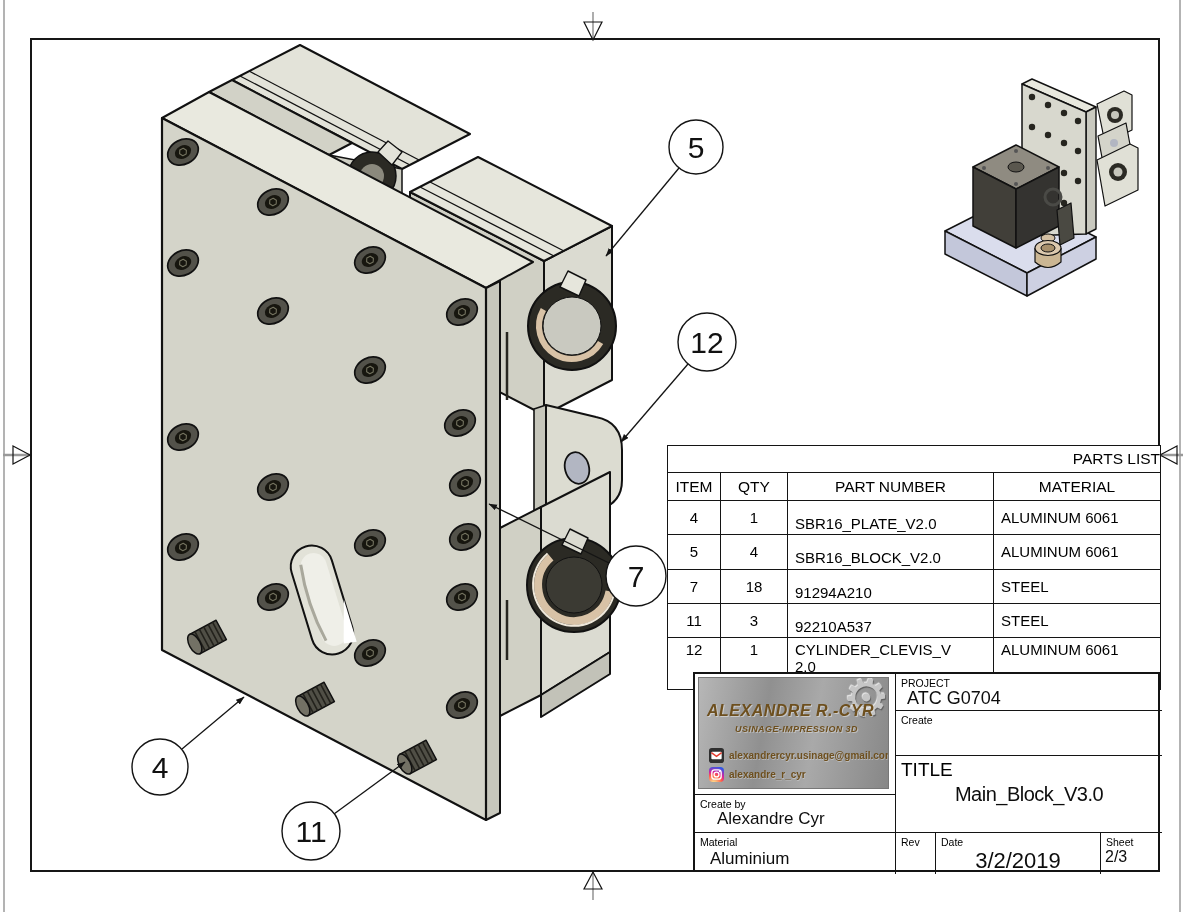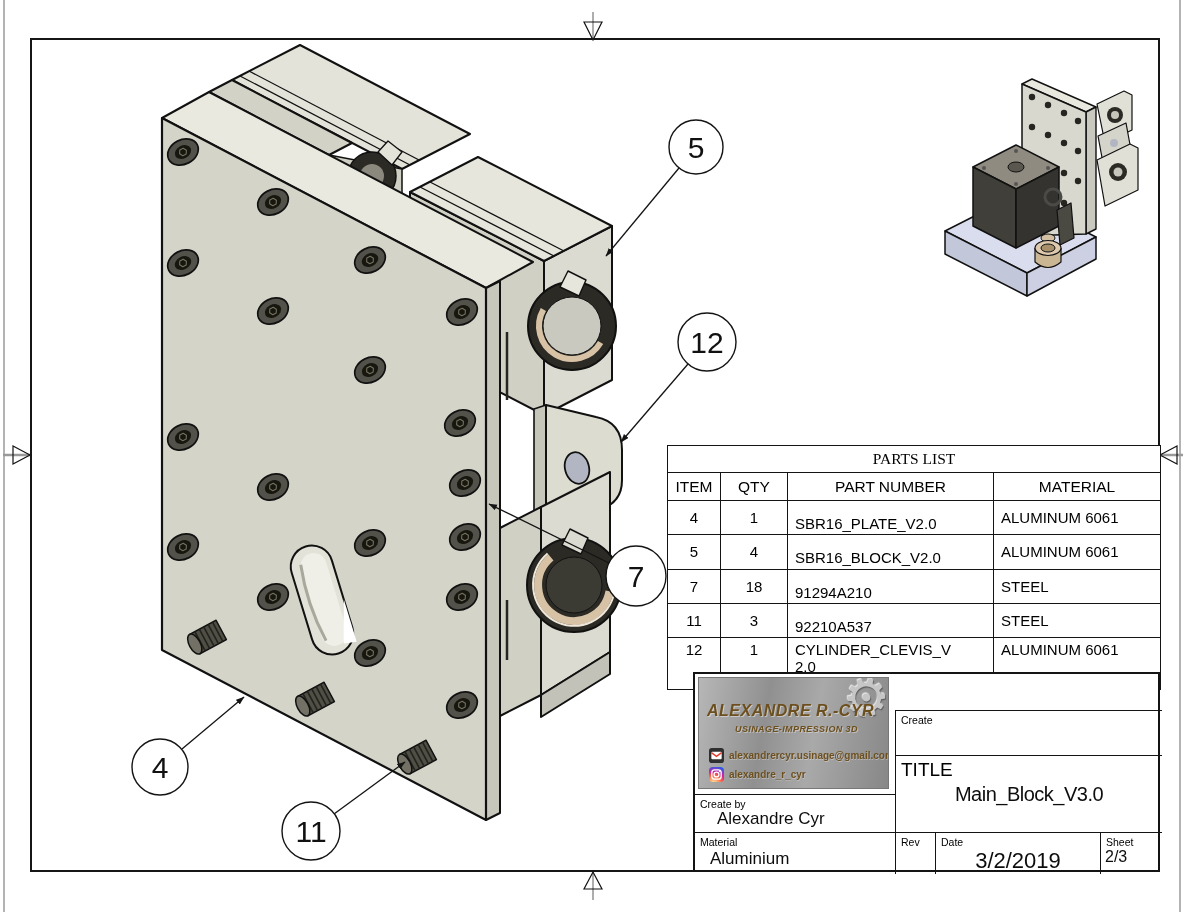--- a/index.html
+++ b/index.html
@@ -10,21 +10,21 @@
   .page-edge.right{left:1179px;}
   .frame{position:absolute;left:30px;top:38px;width:1130px;height:834px;
          border:2px solid #161616;box-sizing:border-box;}
   svg.art{position:absolute;left:0;top:0;width:1185px;height:912px;}
 
   
   table.parts{position:absolute;left:667px;top:445px;width:493px;border-collapse:collapse;
               table-layout:fixed;background:#fff;font-size:15px;line-height:1.15;}
   table.parts th,table.parts td{border:1.6px solid #141414;padding:0;box-sizing:border-box;
               font-weight:normal;color:#000;overflow:hidden;}
-  table.parts .cap{height:27px;text-align:center;font-size:15.5px;font-family:Liberation Serif, serif;}
+  table.parts .cap{height:27px;text-align:right;font-size:15.5px;}
   table.parts .hdr td{height:28px;text-align:center;font-size:15.5px;}
   table.parts td.ct{text-align:center;}
   table.parts td.pn{text-align:left;padding:14px 30px 2px 7px;word-break:break-all;}
   table.parts td.mt{text-align:left;padding:2px 2px 2px 7px;}
   table.parts tr.r{height:30px;}
   table.parts tr.rlast{height:52px;}
   table.parts tr.rlast td{vertical-align:top;padding-top:3px;}
 
   
   .tblock{position:absolute;left:693px;top:672px;width:467px;height:200px;
@@ -356,20 +356,24 @@
     <div class="tb-cell bt" style="left:0;top:120px;width:200px;height:38px;">
       <div class="lbl">Create by</div>
       <div class="val-createby">Alexandre Cyr</div>
     </div>
 
     <div class="tb-cell bt" style="left:0;top:158px;width:200px;height:42px;">
       <div class="lbl">Material</div>
       <div class="val-material">Aluminium</div>
     </div>
 
+    <div class="tb-cell bl" style="left:200px;top:0;width:267px;height:36px;">
+      <div class="lbl">PROJECT</div>
+      <div class="val-project">ATC G0704</div>
+    </div>
 
     <div class="tb-cell bl bt" style="left:200px;top:36px;width:267px;height:45px;">
       <div class="lbl">Create</div>
       <div class="val-project"></div>
     </div>
 
     <div class="tb-cell bl bt" style="left:200px;top:81px;width:267px;height:77px;">
       <div class="lbl" style="font-size:19px;">TITLE</div>
       <div class="val-title">Main_Block_V3.0</div>
     </div>

